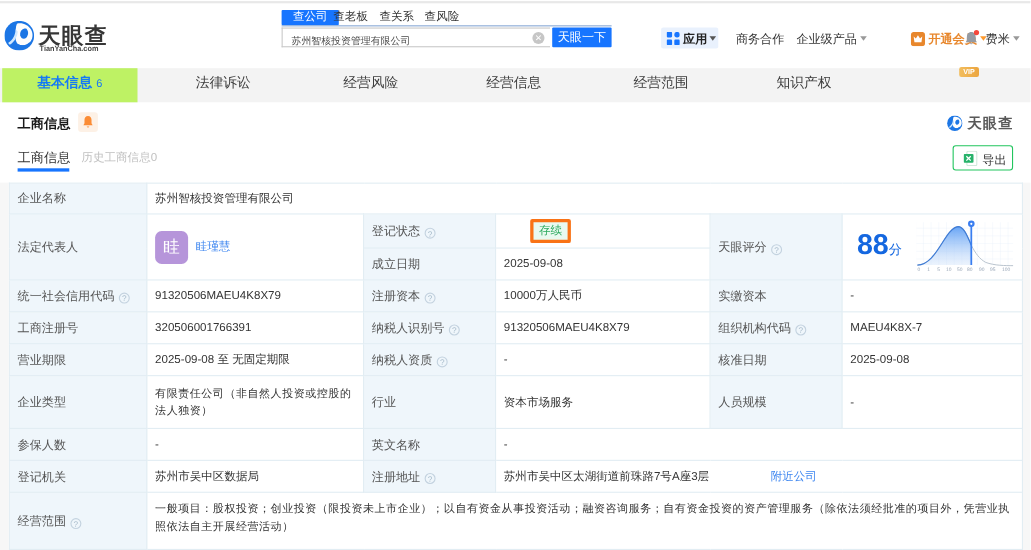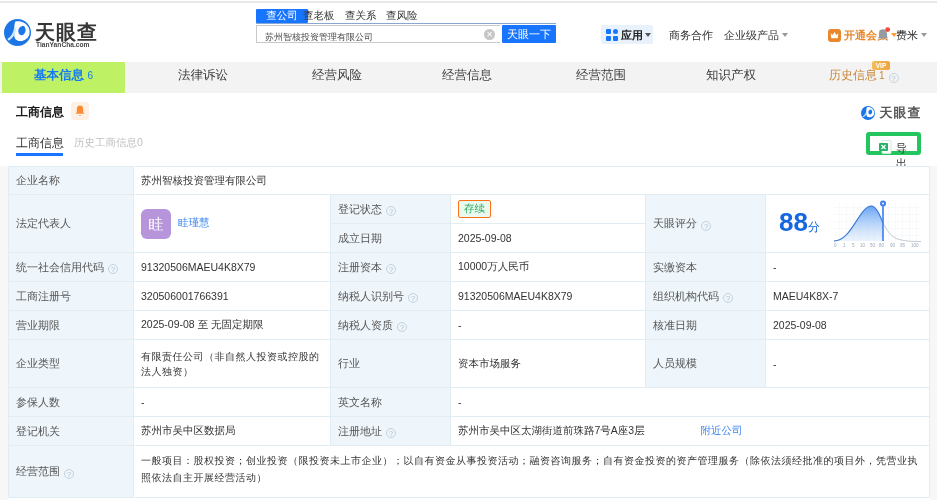--- a/index.html
+++ b/index.html
@@ -35,31 +35,31 @@
 .ntab { position:absolute; top:0; height:31px; line-height:27px; font-size:12.5px; color:#3c3c3c; text-align:center; }
 #ntab-act { left:2px; width:123px; background:#bef264; color:#1479f7; font-weight:bold; }
 
 
 #sect-title { position:absolute; left:16px; top:104px; font-size:12px; font-weight:bold; color:#1a1a1a; }
 #bell { position:absolute; left:71px; top:102px; width:18px; height:18px; background:#fdf1e6; border-radius:3px; }
 #wm { position:absolute; left:861px; top:103px; }
 #subtab1 { position:absolute; left:16px; top:135px; font-size:12px; color:#333; }
 #subtab1:after { content:""; position:absolute; left:0px; top:18px; width:47px; height:3px; background:#1775ff; }
 #subtab2 { position:absolute; left:74px; top:136px; font-size:10.5px; color:#c0c0c0; }
-#btn-exp { position:absolute; left:866px; top:132px; width:55px; height:23px; border:4px solid #22c55e; border-radius:3px; background:#fff; font-size:11px; color:#333; }
+#btn-exp { position:absolute; left:866px; top:132px; width:55px; height:23px; border:1px solid #22c55e; border-radius:3px; background:#fff; font-size:11px; color:#333; }
 #btn-exp span { position:absolute; left:26px; top:5px; }
 
 #tbl { position:absolute; left:8px; top:166px; width:921px; border-collapse:collapse; table-layout:fixed; }
 #tbl td { border:1px solid #e2edf3; font-size:10.5px; color:#333; padding:4px 7px; vertical-align:middle; background:#fff; word-break:break-all; }
 #tbl td.lb { background:#eff6fb; color:#555; font-size:11px; }
 #tbl col.c1 { width:125px; } #tbl col.c2 { width:197px; } #tbl col.c3 { width:120px; }
 #tbl col.c4 { width:195px; } #tbl col.c5 { width:120px; } #tbl col.c6 { width:164px; }
 .qm { display:inline-block; width:10px; height:10px; border:1px solid #c3d2df; border-radius:50%; font-size:7.5px; line-height:10px; text-align:center; color:#aabdcc; vertical-align:-1.5px; margin-left:4px; font-weight:normal; }
 a.lnk { color:#3f87f0; text-decoration:none; }
-.tag-g { display:inline-block; padding:1px 5px; background:#e9f9ef; border:1px solid #f97316; border-radius:2px; color:#2daa5e; font-size:10.5px; }
+.tag-g { display:inline-block; padding:1px 5px; background:#e9f9ef; border:3px solid #f97316; border-radius:2px; color:#2daa5e; font-size:10.5px;margin-left:24px; }
 #avatar { display:inline-block; width:30px; height:30px; background:#b695da; border-radius:6px; color:#fff; font-size:15px; line-height:30px; text-align:center; vertical-align:middle; }
 </style>
 </head>
 <body>
 <div id="page">
 
   <div id="hdr">
     <div id="topline"></div>
     <svg id="logo-circ" width="27" height="27" viewBox="0 0 32 32">
       <circle cx="16" cy="16" r="16" fill="#1c76e5"></circle>
@@ -105,21 +105,20 @@
     <div class="hm" style="left:896px;">费米<span class="caret gray"></span></div>
   </div>
 
   <div id="navbar">
     <div class="ntab" id="ntab-act">基本信息 <span style="font-size:10px;font-weight:normal;">6</span></div>
     <div class="ntab" style="left:151px;width:104px;">法律诉讼</div>
     <div class="ntab" style="left:285px;width:104px;">经营风险</div>
     <div class="ntab" style="left:415px;width:104px;">经营信息</div>
     <div class="ntab" style="left:549px;width:104px;">经营范围</div>
     <div class="ntab" style="left:679px;width:104px;">知识产权</div>
-    <div class="ntab" style="left:829px;font-size:12px;color:#c9873e;">历史信息<span style="font-size:10px;margin-left:2px;">1</span><span class="qm" style="width:10px;height:10px;font-size:8px;line-height:10px;margin-left:4px;border-color:#c5d4e0;color:#b3c5d4;">?</span></div>
     <div style="position:absolute;left:872px;top:-1px;width:18px;height:9px;background:linear-gradient(90deg,#f2bd5d,#eca53f);border-radius:2px;color:#fff;font-size:6.5px;font-weight:bold;text-align:center;line-height:9px;">VIP</div>
   </div>
 
   <div id="sect-title">工商信息</div>
   <div id="bell">
     <svg width="12" height="12" viewBox="0 0 12 12" style="position:absolute;left:3px;top:3px;">
       <path d="M6 0.5 C3.8 0.5 2.8 2.2 2.8 4.2 L2.8 7 L1.8 8.8 L10.2 8.8 L9.2 7 L9.2 4.2 C9.2 2.2 8.2 0.5 6 0.5 Z" fill="#fb8c35"></path>
       <path d="M4.8 10 A1.3 1.3 0 0 0 7.2 10 Z" fill="#fb8c35"></path>
     </svg>
   </div>

